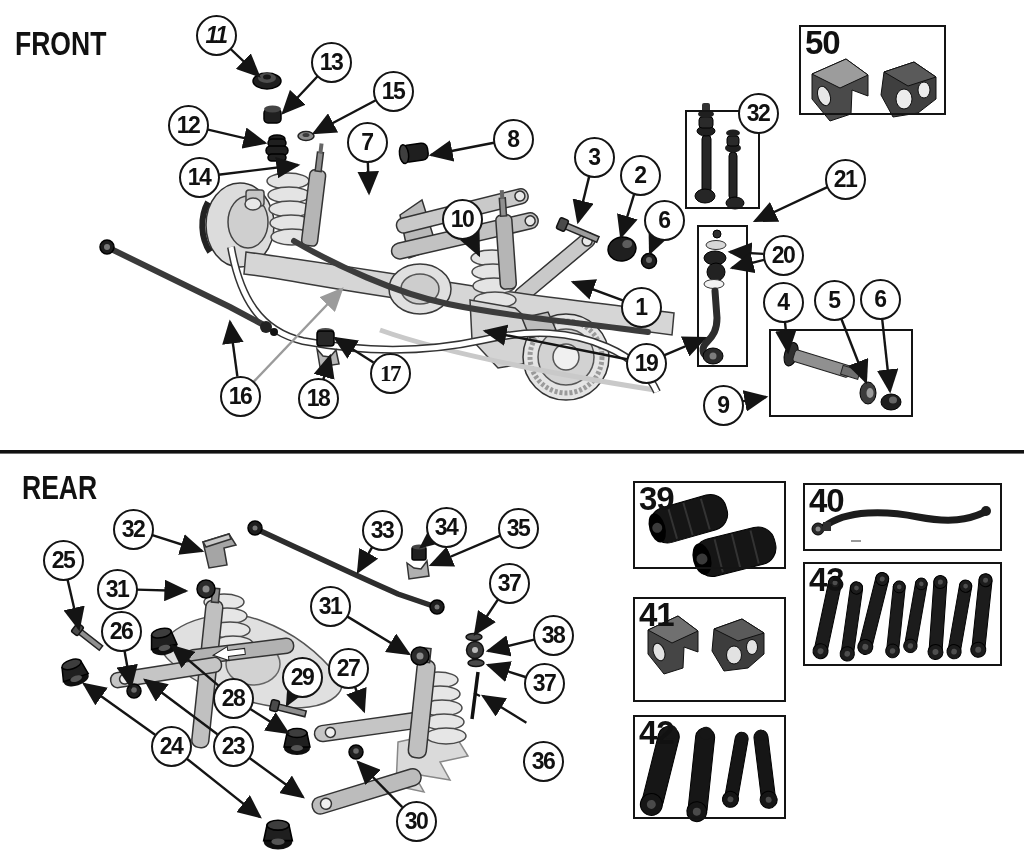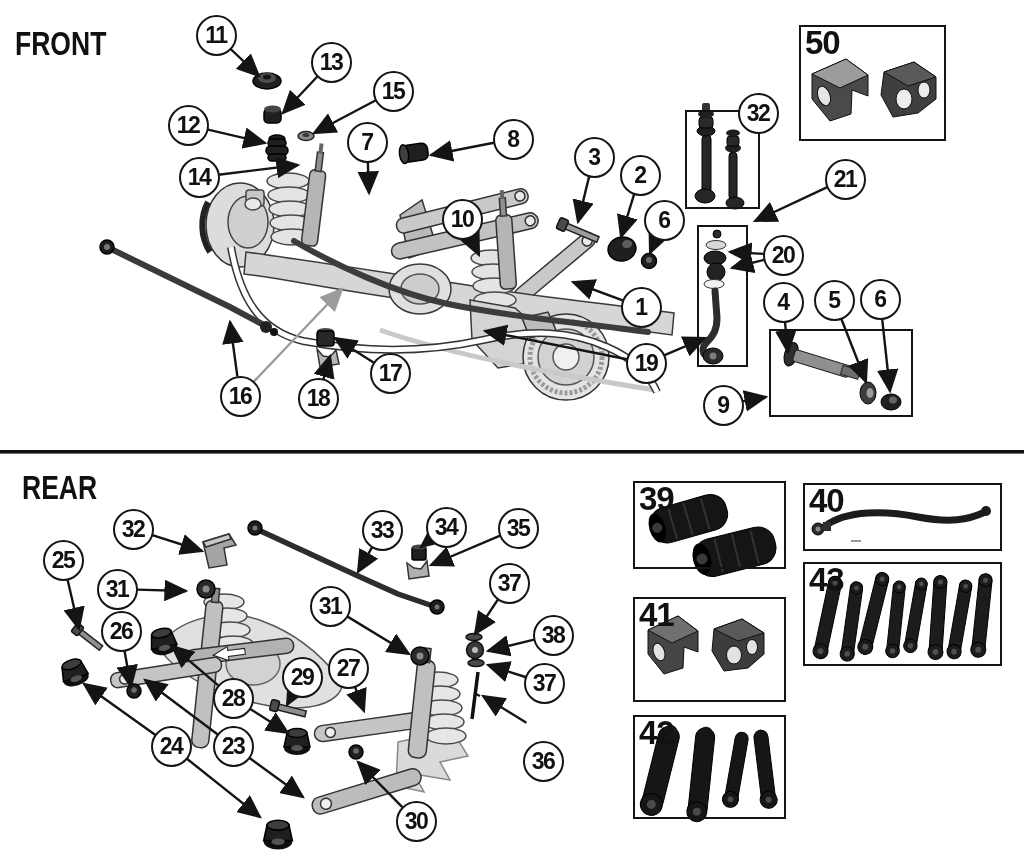--- a/index.html
+++ b/index.html
@@ -352,21 +352,21 @@
       <g transform="rotate(-7 765 770)">
         <rect x="758" y="730" width="14" height="76" rx="7" fill="#161616" stroke="#000"></rect>
         <circle cx="765" cy="800" r="8.5" fill="#161616" stroke="#000"></circle>
           <circle cx="765" cy="800" r="3" fill="#4a4a4a"></circle>
         <circle cx="765" cy="735" r="5.5" fill="#161616"></circle>
       </g>
     </g>
   </svg>
 
   <div id="boxes">
-      <div class="part-box" style="left: 799px; top: 25px; width: 147px; height: 116px;">
+      <div class="part-box" style="left: 799px; top: 25px; width: 147px; height: 90px;">
         <span class="box-num">50</span>
       </div>
       <div class="part-box" style="left: 685px; top: 110px; width: 75px; height: 99px;"></div>
       <div class="part-box" style="left: 697px; top: 225px; width: 51px; height: 142px;"></div>
       <div class="part-box" style="left: 769px; top: 329px; width: 144px; height: 88px;"></div>
       <div class="part-box" style="left: 633px; top: 481px; width: 153px; height: 88px;">
         <span class="box-num">39</span>
       </div>
       <div class="part-box" style="left: 803px; top: 483px; width: 199px; height: 68px;">
         <span class="box-num">40</span>
@@ -435,21 +435,21 @@
         <line x1="249.5" y1="708.5" x2="288" y2="733" stroke="#141414" stroke-width="2.4" marker-end="url(#ah-black)"></line>
         <line x1="155.1" y1="734.7" x2="84" y2="684" stroke="#141414" stroke-width="2.4" marker-end="url(#ah-black)"></line>
         <line x1="186.2" y1="758.2" x2="260" y2="817" stroke="#141414" stroke-width="2.4" marker-end="url(#ah-black)"></line>
         <line x1="217.4" y1="734.3" x2="145" y2="680" stroke="#141414" stroke-width="2.4" marker-end="url(#ah-black)"></line>
         <line x1="248.8" y1="757.5" x2="303" y2="797" stroke="#141414" stroke-width="2.4" marker-end="url(#ah-black)"></line>
         <line x1="402.3" y1="807.1" x2="358" y2="762" stroke="#141414" stroke-width="2.4" marker-end="url(#ah-black)"></line>
       </g>
   </svg>
 
   <div id="callouts">
-      <div class="callout" style="left: 195.5px; top: 14.5px;">
+      <div class="callout" style="left: 195.5px; top: 14.5px; font-style: italic;">
         <span>11</span>
       </div>
       <div class="callout" style="left: 310.5px; top: 41.5px;">
         <span>13</span>
       </div>
       <div class="callout" style="left: 372.5px; top: 70.5px;">
         <span>15</span>
       </div>
       <div class="callout" style="left: 167.5px; top: 104.5px;">
         <span>12</span>
@@ -480,21 +480,21 @@
       </div>
       <div class="callout" style="left: 625.5px; top: 342.5px;">
         <span>19</span>
       </div>
       <div class="callout" style="left: 219.5px; top: 375.5px;">
         <span>16</span>
       </div>
       <div class="callout" style="left: 297.5px; top: 377.5px;">
         <span>18</span>
       </div>
-      <div class="callout" style="left: 369.5px; top: 352.5px;">
+      <div class="callout" style="left: 369.5px; top: 352.5px; font-family: Liberation Serif, serif;">
         <span>17</span>
       </div>
       <div class="callout" style="left: 737.5px; top: 92.5px;">
         <span>32</span>
       </div>
       <div class="callout" style="left: 824.5px; top: 158.5px;">
         <span>21</span>
       </div>
       <div class="callout" style="left: 762.5px; top: 234.5px;">
         <span>20</span>

